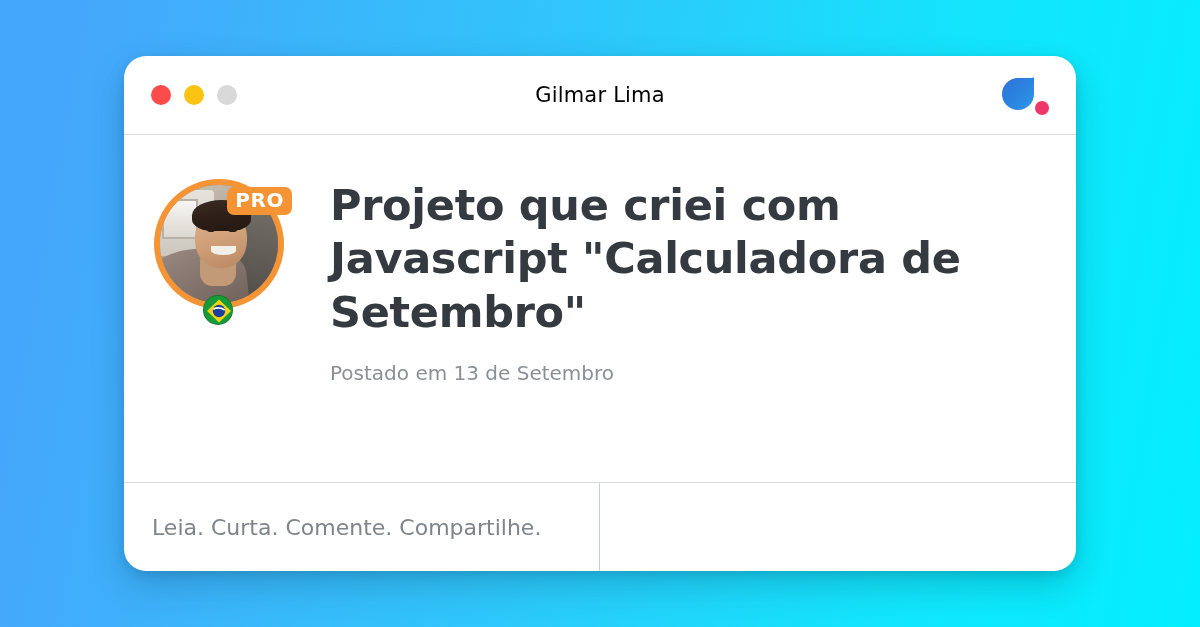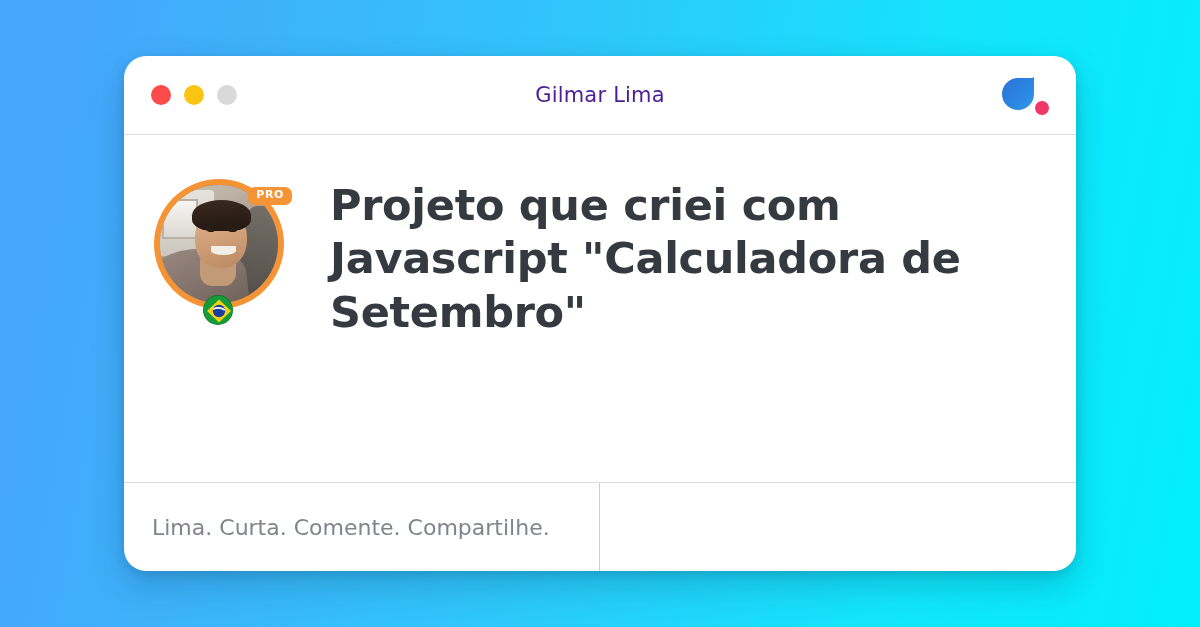--- a/index.html
+++ b/index.html
@@ -52,21 +52,21 @@
   .dot { width:20px; height:20px; border-radius:50%; }
   .dot-close    { background:#fb4b4b; }
   .dot-minimize { background:#fbc312; }
   .dot-maximize { background:#d9d9d9; }
 
   #window-title {
     position:absolute;
     left:0; right:0;
     text-align:center;
     font-size:21px;
-    color:#4c1d95;
+    color:#000000;
     letter-spacing:0.2px;
   }
 
   
   #brand-logo {
     position:absolute;
     right:20px;
     top:50%;
     transform:translateY(-50%);
     width:60px; height:54px;
@@ -122,21 +122,21 @@
   #avatar-photo .ph-eyeR { position:absolute; left:58%; top:36%; width:7%; height:4%;
       background:#2a1d16; border-radius:50%; }
   #avatar-photo .ph-smile{ position:absolute; left:43%; top:52%; width:21%; height:7%;
       background:#f2efe8; border-radius:0 0 60% 60%; }
 
   #pro-badge {
     position:absolute;
     right:-8px; top:8px;
     background:#f59435;
     color:#ffffff;
-    font-size:11px;
+    font-size:20px;
     font-weight:bold;
     letter-spacing:0.6px;
     padding:2px 8px 3px 8px;
     border-radius:7px;
     line-height:1.15;
   }
 
   #flag-badge {
     position:absolute;
     left:49px;
@@ -246,22 +246,23 @@
           <rect x="0" y="0" width="30" height="30" fill="#179b3a"></rect>
           <polygon points="15,3.5 27,15 15,26.5 3,15" fill="#f5d312"></polygon>
           <circle cx="15" cy="15" r="6.2" fill="#1b3fa0"></circle>
           <path d="M9.2 13.2 Q15 10.4 20.9 13.9" stroke="#ffffff" stroke-width="1.7" fill="none"></path>
         </svg>
       </div>
     </div>
 
     <div id="text-col">
       <div id="post-title">Projeto que criei com Javascript "Calculadora de Setembro"</div>
+      <div id="post-date">Postado em 13 de Setembro</div>
     </div>
   </div>
 
   <div id="card-footer">
-    <div id="footer-left">Lima. Curta. Comente. Compartilhe.</div>
+    <div id="footer-left">Leia. Curta. Comente. Compartilhe.</div>
     <div id="footer-divider"></div>
     <div id="footer-right"></div>
   </div>
 
 </div>
 
 </body></html>

